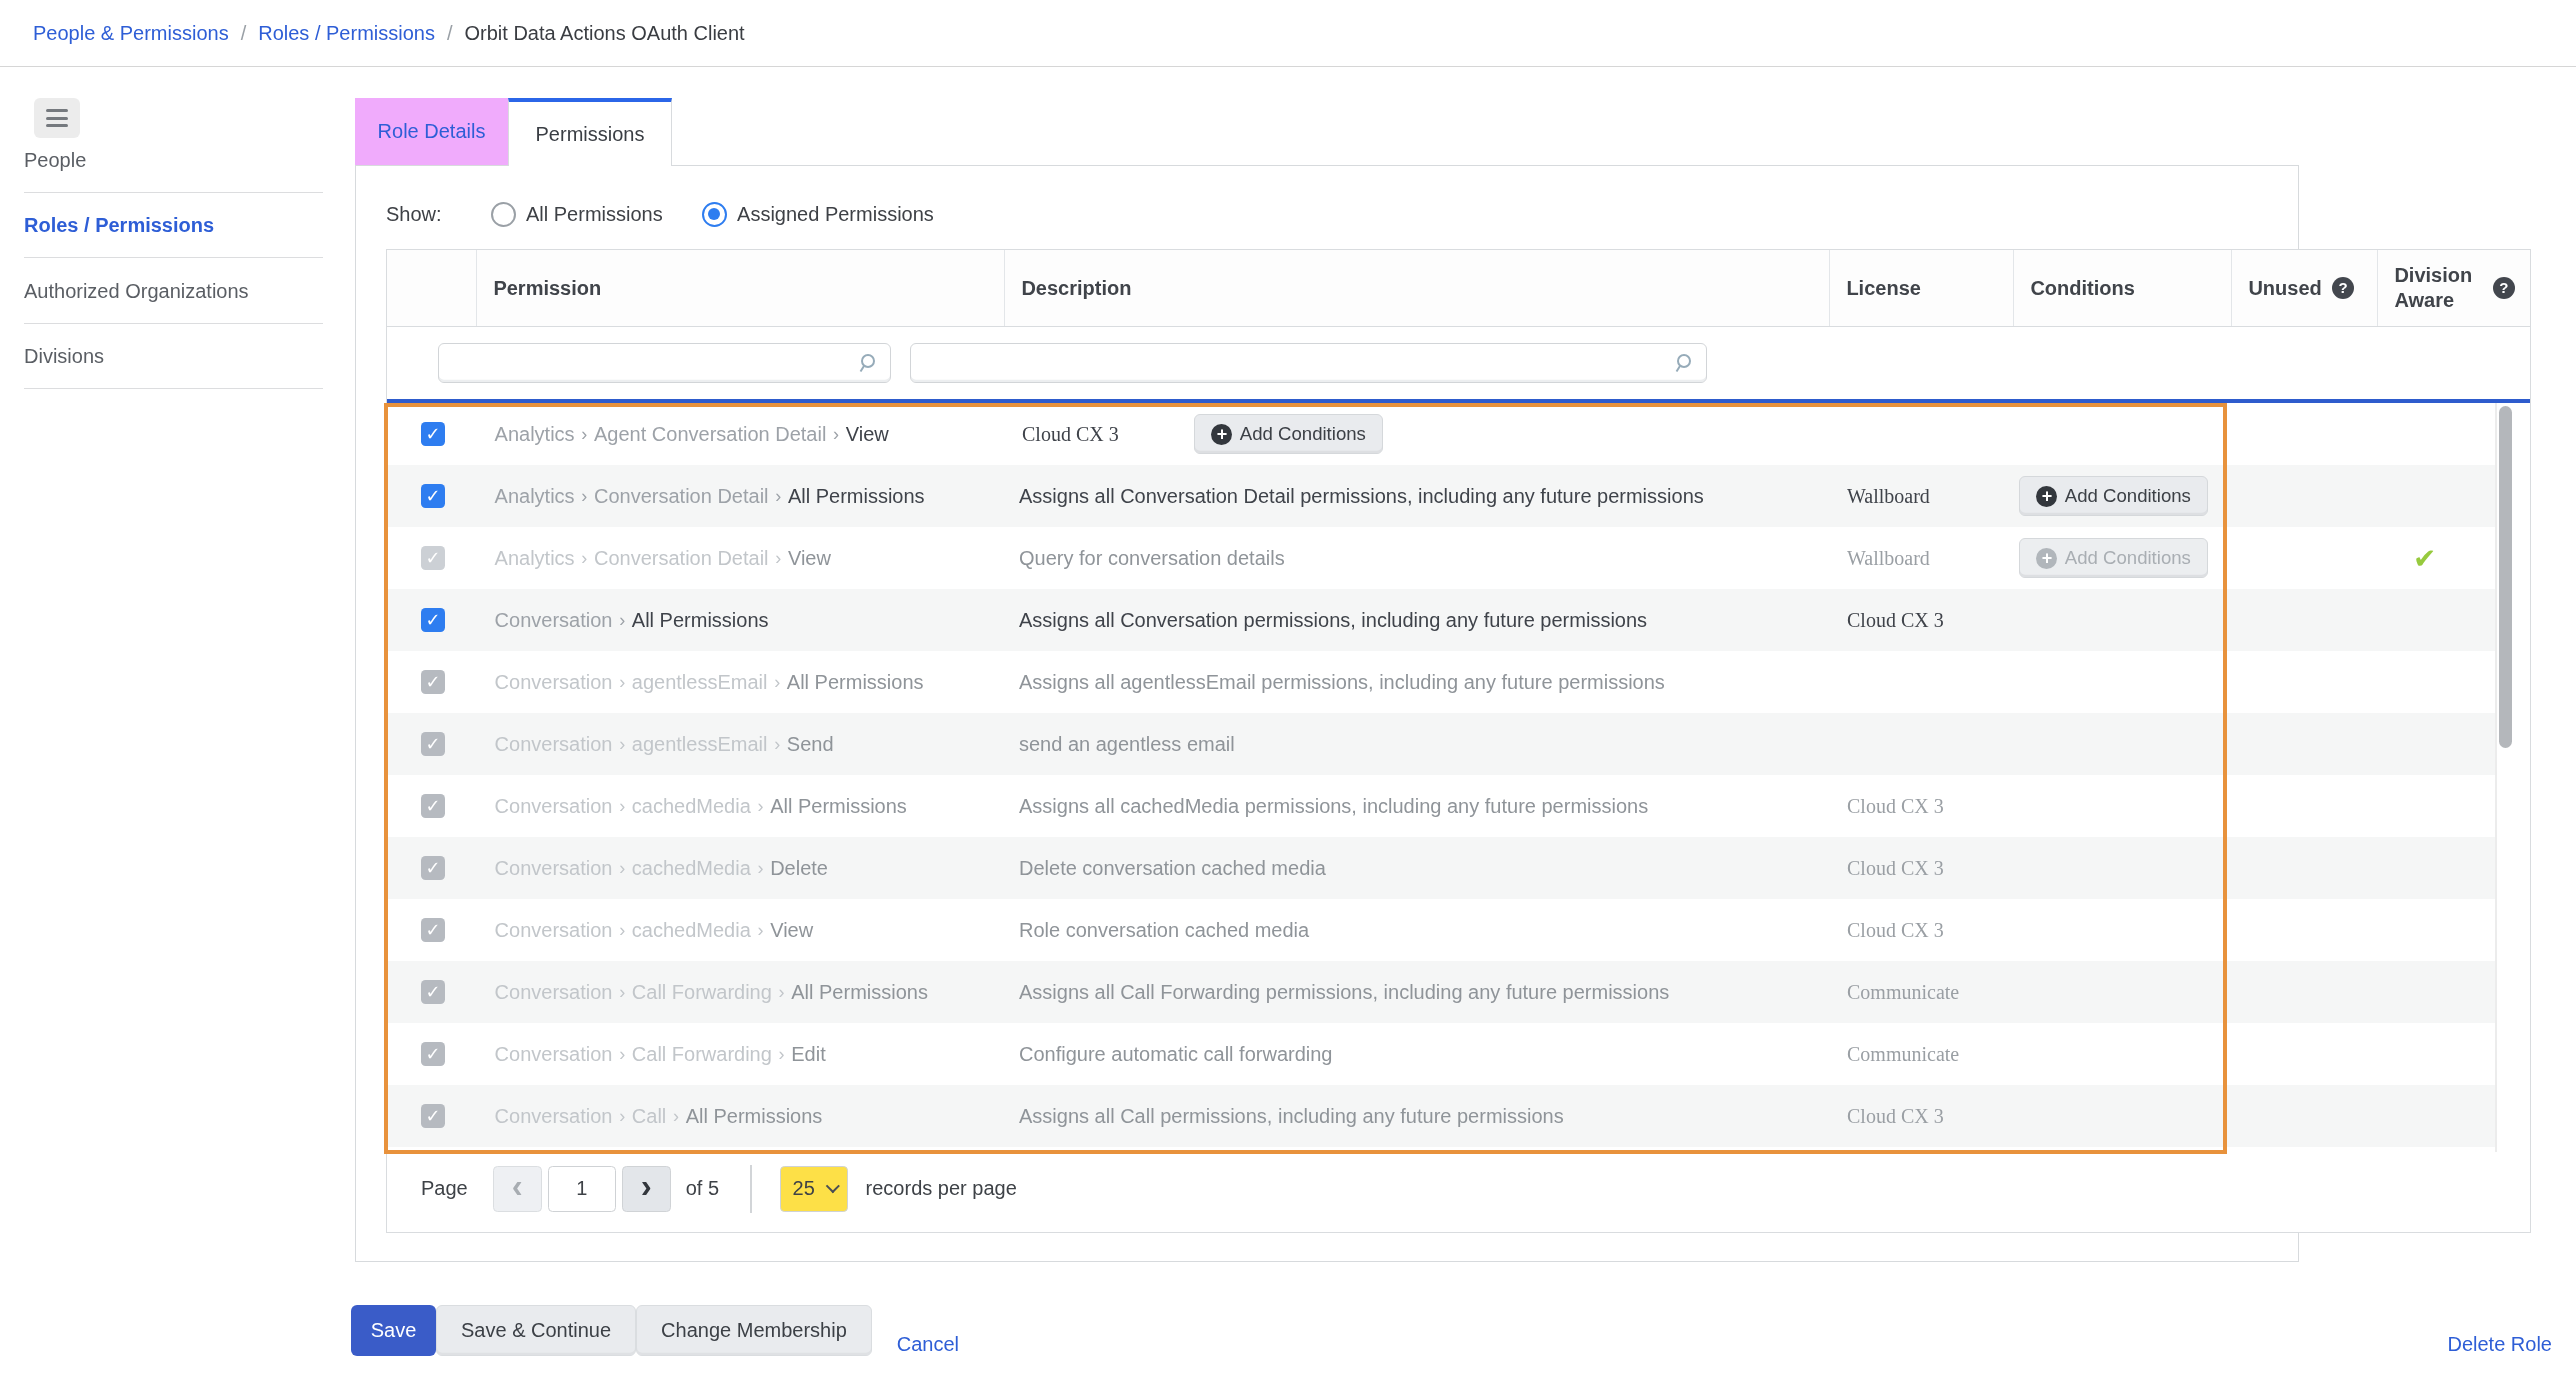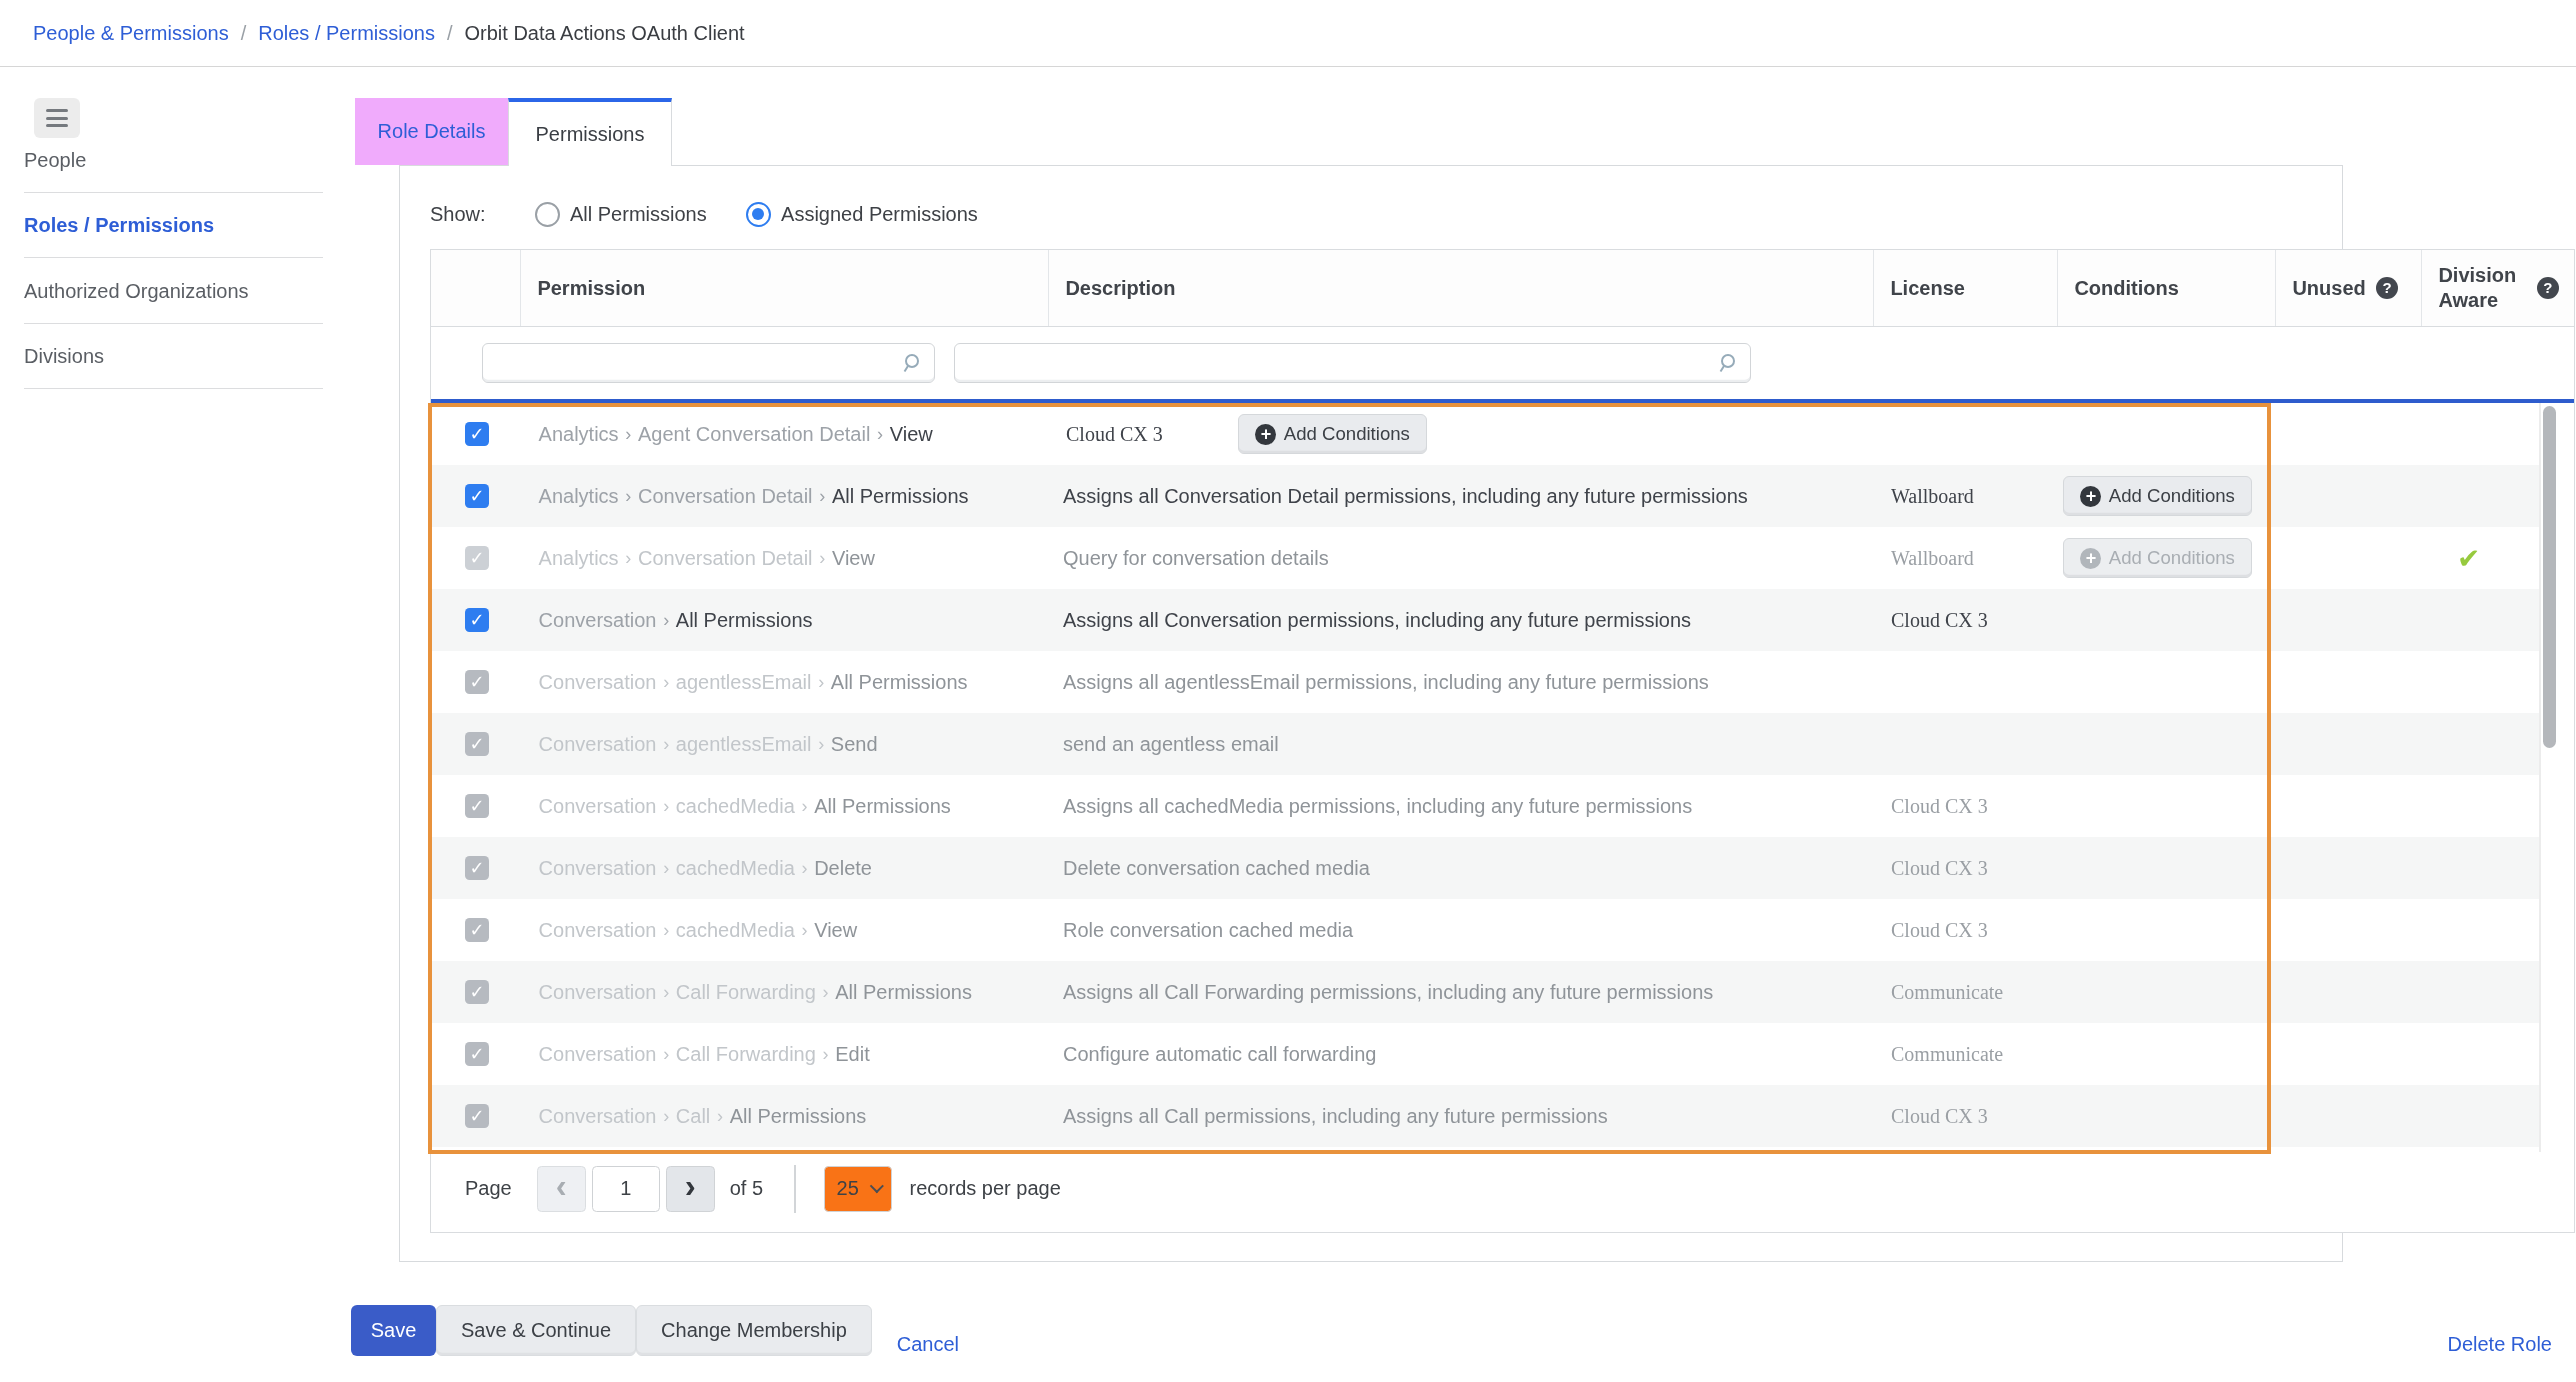--- a/index.html
+++ b/index.html
@@ -29,21 +29,21 @@
   
   .tab { position: absolute; top: 98px; height: 67px; display: flex; align-items: center;
     justify-content: center; font-size: 20px; cursor: pointer; }
   .tab-inactive { left: 355px; width: 153px; background: #f0abfc; color: var(--accent-blue, #2e5ed6); }
   .tab-active { left: 508px; width: 164px; height: 68px; background: #ffffff;
     border: 1.5px solid #d8dbde; border-bottom: none;
     border-top: 4.5px solid var(--tab-accent, #2b66e8); color: #3a3e44; z-index: 3; }
 
   
   .panel { position: absolute; left: 355px; top: 165px; width: 1944px; height: 1097px;
-    background: #ffffff; border: 1.5px solid #d7dadd; z-index: 1; margin-left: 44px; }
+    background: #ffffff; border: 1.5px solid #d7dadd; z-index: 1; }
 
   .show-row { position: absolute; left: 30px; top: 33px; height: 30px;
     display: flex; align-items: center; font-size: 20px; color: #3e4146; }
   .show-label { margin-right: 49px; }
   .radio { width: 25px; height: 25px; border-radius: 50%; border: 2.2px solid #9aa0a6;
     background: #fff; position: relative; cursor: pointer; flex: 0 0 auto; }
   .radio.selected { border-color: var(--checkbox-blue, #2e7df0); }
   .radio.selected::after { content: ""; position: absolute; inset: 4.5px; border-radius: 50%;
     background: var(--checkbox-blue, #2e7df0); }
   .radio-label { margin-left: 10.4px; }
@@ -127,21 +127,21 @@
     padding-bottom: 4.5px; }
   .pg-prev { margin-left: 25px; background: #eef0f3; border: 1.5px solid #dbdee1; color: #a8adb2; }
   .pg-next { margin-left: 6px; background: #e3e6ea; border: 1.5px solid #d0d3d6; color: #33373d; }
   .pg-input { margin-left: 6px; width: 68px; height: 46px; text-align: center;
     border: 1.5px solid #cfd2d5; border-radius: 4.5px; font-size: 20px; outline: none;
     font-family: "Liberation Sans", "DejaVu Sans", sans-serif; color: #3e4247; }
   .pg-of { margin-left: 15px; }
   .pg-divider { margin-left: 31px; width: 1.5px; height: 48px; background: #d2d5d8; }
   .pg-select { margin-left: 28px; width: 68px; height: 46px; border: 1.5px solid #cfd2d5;
     border-radius: 4.5px; display: flex; align-items: center; justify-content: space-between;
-    padding: 0 9px 0 12px; cursor: pointer; background: #f97316; }
+    padding: 0 9px 0 12px; cursor: pointer; background: #fde047; }
   .chev-down { width: 9.7px; height: 9.7px; border-right: 2.2px solid #4a4e54;
     border-bottom: 2.2px solid #4a4e54; transform: rotate(45deg); margin-top: -5.2px; }
   .pg-records { margin-left: 18px; }
 
   
   .footer-actions { position: absolute; left: 351px; top: 1305px; right: 0;
     display: flex; align-items: flex-end; }
   .btn { height: 51px; border-radius: 6px; font-size: 20px; display: flex;
     align-items: center; justify-content: center; cursor: pointer; white-space: nowrap; }
   .btn-save { width: 85px; background: var(--save-blue, #3a5cc8); color: #ffffff; }

